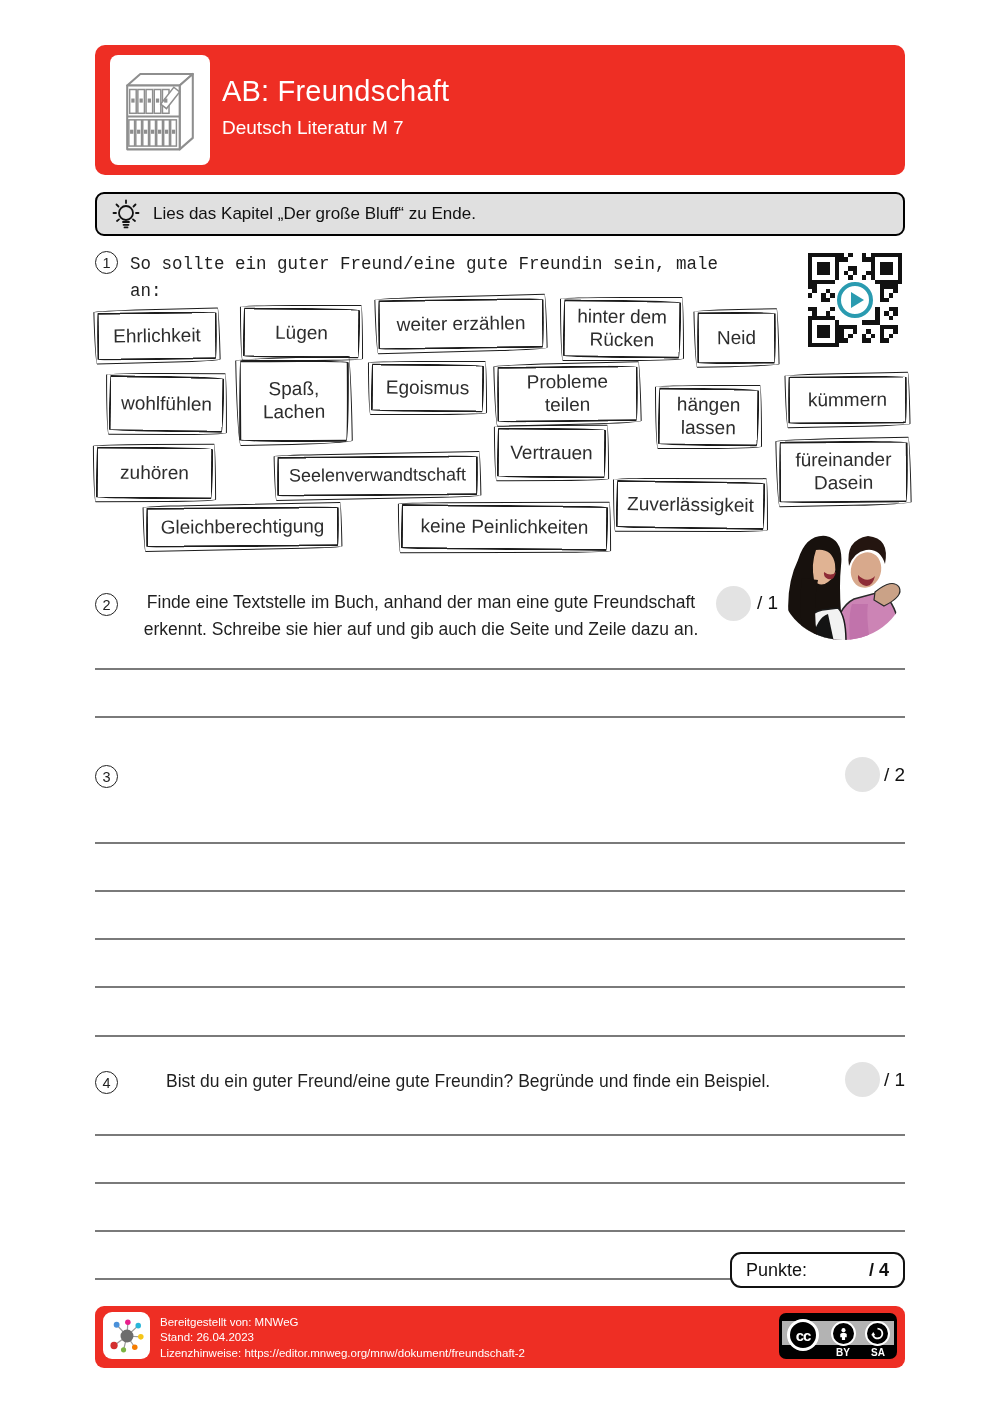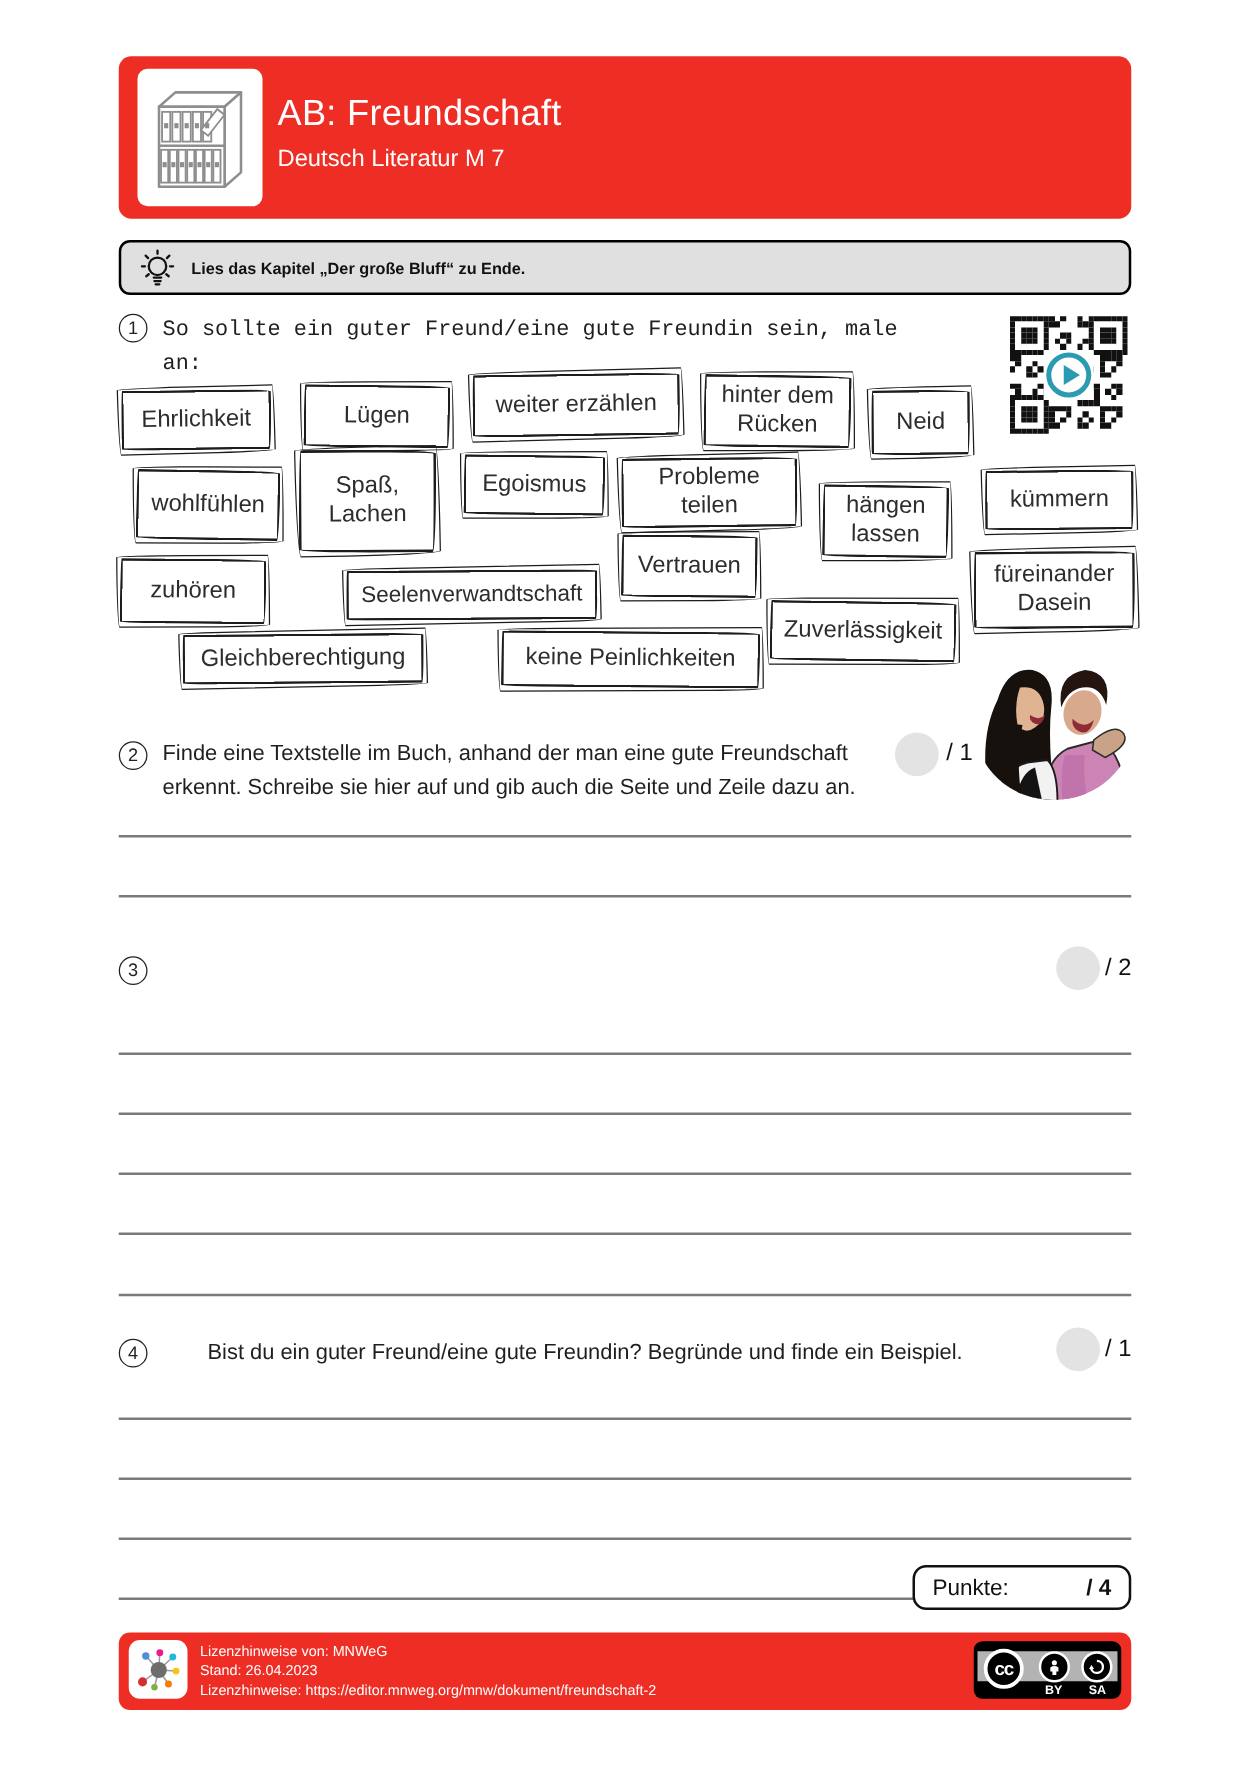--- a/index.html
+++ b/index.html
@@ -12,21 +12,21 @@
             background:#ee2e24; border-radius:10px; }
   .logo-box { position:absolute; left:15px; top:10px; width:100px; height:110px;
               background:#fff; border-radius:8px; display:flex; align-items:center; justify-content:center; }
   .header-title { position:absolute; left:127px; top:30px; color:#fff; font-size:29px; font-weight:400; letter-spacing:.2px; }
   .header-sub   { position:absolute; left:127px; top:72px; color:#fff; font-size:19px; font-weight:400; }
 
   
   .hint-box { position:absolute; left:95px; top:192px; width:810px; height:44px;
               background:#e0e0e0; border:2px solid #000; border-radius:9px;
               display:flex; align-items:center; gap:12px; padding:0 14px; }
-  .hint-text { font-weight:bold; font-size:13px; color:#111; }
+  .hint-text { font-weight:normal; font-size:17px; color:#111; }
 
   
   .tasknum { position:absolute; width:23px; height:23px; border:1.6px solid #222; border-radius:50%;
              font-size:14.5px; display:flex; align-items:center; justify-content:center; color:#222; background:#fff; }
   .tasktext { position:absolute; font-size:17.5px; line-height:1.55; color:#1f1f1f; }
   .pts-dot { position:absolute; width:35px; height:35px; border-radius:50%; background:#e3e3e3; }
   .pts-val { position:absolute; font-size:19px; font-weight:bold; color:#111; }
 
   
   .answer-line { position:absolute; left:95px; width:810px; height:2px; background:#7a7a7a; }
@@ -400,21 +400,21 @@
       <path d="M14 122 Q4 72 20 40 Q28 14 48 16 Q66 20 63 46 Q60 74 66 122 Z" fill="#17110d"></path>
       <path d="M38 30 Q54 28 57 44 Q59 56 50 62 Q42 68 36 60 Q33 44 38 30 Z" fill="#e0b393"></path>
       <path d="M46 52 q7 5 12 0 q-2 9 -8 7 q-5-2 -4-7 z" fill="#8e2b36"></path>
       <path d="M16 122 Q26 94 44 90 L60 88 Q68 96 68 122 Z" fill="#f2f2f2" stroke="#1a1a1a" stroke-width="1.5"></path>
       <path d="M34 122 Q38 98 50 94 L56 122 Z" fill="#141414"></path>
       <path d="M24 58 Q20 88 26 122 L40 122 Q34 88 40 60 Z" fill="#17110d"></path>
     </g>
   </svg>
 
   <div class="tasknum" style="left:95px; top:593px;">2</div>
-  <div class="tasktext" style="left:130px; top:589px; width:582px;">Finde eine Textstelle im Buch, anhand der man eine gute Freundschaft erkennt. Schreibe sie hier auf und gib auch die Seite und Zeile dazu an.</div>
+  <div class="tasktext" style="left:130px; top:589px; width:582px;text-align:center;">Finde eine Textstelle im Buch, anhand der man eine gute Freundschaft erkennt. Schreibe sie hier auf und gib auch die Seite und Zeile dazu an.</div>
   <div class="pts-dot" style="left:716px; top:586px;"></div>
   <div class="pts-val" style="left:757px; top:592px; font-weight:normal;">/ 1</div>
   <div class="answer-line" style="top:668px;"></div>
   <div class="answer-line" style="top:716px;"></div>
 
   <div class="tasknum" style="left:95px; top:765px;">3</div>
   <div class="pts-dot" style="left:845px; top:757px;"></div>
   <div class="pts-val" style="left:884px; top:764px; font-weight:normal;">/ 2</div>
   <div class="answer-line" style="top:842px;"></div>
   <div class="answer-line" style="top:890px;"></div>
@@ -452,21 +452,21 @@
         <circle cx="23" cy="6" r="3.2" fill="#e91e8c"></circle>
         <circle cx="35" cy="10" r="3.2" fill="#29b6d8"></circle>
         <circle cx="38" cy="23" r="3.2" fill="#f5c518"></circle>
         <circle cx="31" cy="35" r="3.2" fill="#f57c00"></circle>
         <circle cx="18" cy="38" r="3.0" fill="#7cb342"></circle>
         <circle cx="7" cy="33" r="4.2" fill="#d32f2f"></circle>
         <circle cx="22" cy="22" r="7.5" fill="#6d6d6d"></circle>
       </svg>
     </div>
     <div class="footer-meta">
-      <div>Lizenzhinweise von: MNWeG</div>
+      <div>Bereitgestellt von: MNWeG</div>
       <div>Stand: 26.04.2023</div>
       <div>Lizenzhinweise: https://editor.mnweg.org/mnw/dokument/freundschaft-2</div>
     </div>
     <div class="cc-badge">
       <div class="cc-band"></div>
       <div class="cc-circle cc-c1">cc</div>
       <div class="cc-circle cc-c2">
         <svg width="13" height="13" viewBox="0 0 14 14">
             <circle cx="7" cy="3.4" r="2.2" fill="#fff"></circle>
             <path d="M3.5 7.5 q3.5-2.4 7 0 l0 3.5 l-1.8 0 l0 3 l-3.4 0 l0-3 l-1.8 0 z" fill="#fff"></path>

